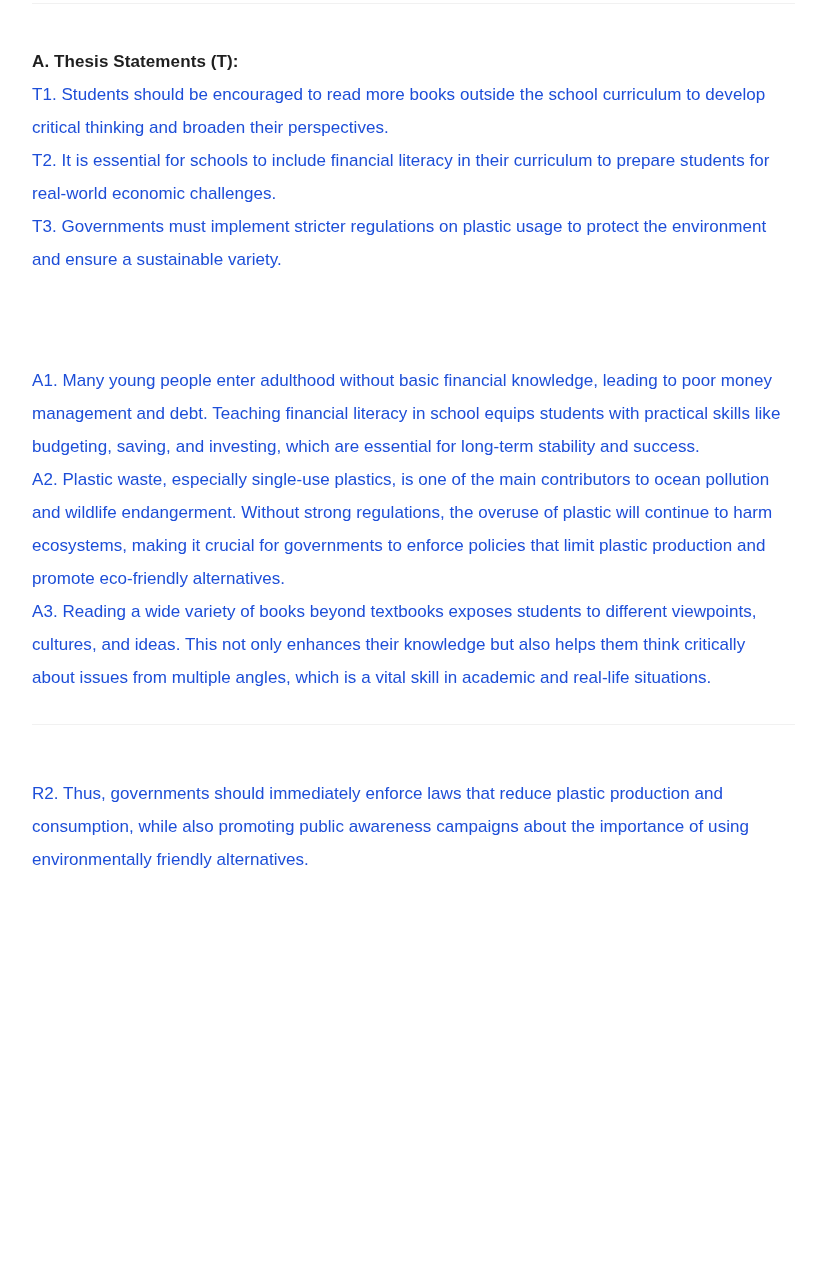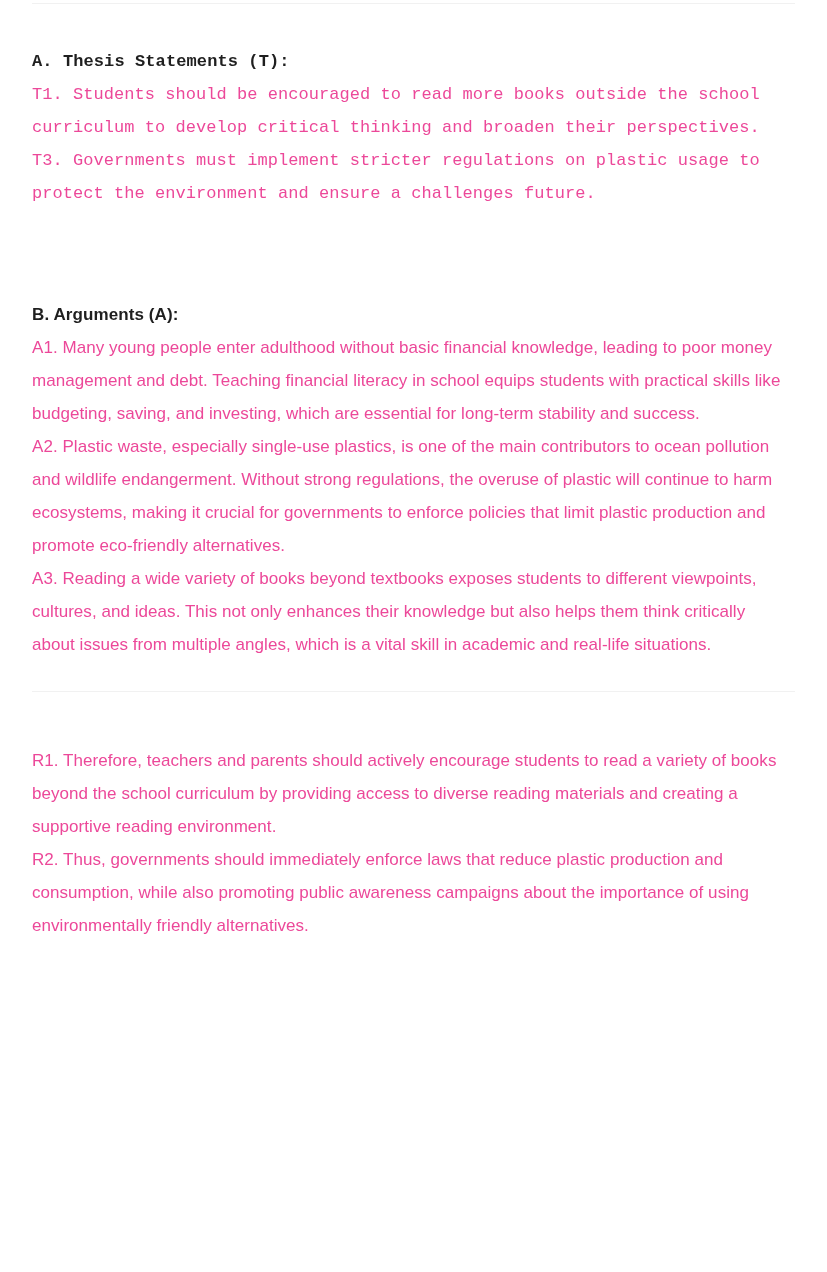--- a/index.html
+++ b/index.html
@@ -30,79 +30,78 @@
   }
   .rule-top {
     margin-top: 3px;
   }
   .content {
     padding: 0 40px 0 32px;
   }
   .section {
     padding: 0;
   }
-  .section-a { padding-top: 41px; font-family: Liberation Mono, monospace; }
+  .section-a { padding-top: 41px; }
   .section-b { padding-top: 0; }
   .section-c { padding-top: 0; }
 
   .gap-a-b { height: 88px; }
   .gap-b-divider { height: 30px; }
   .gap-divider-c { height: 52px; }
 
   .heading {
     font-size: 17px;
     font-weight: bold;
     line-height: 33px;
     color: #1f1f1f;
     letter-spacing: 0.1px;
     margin: 0;
     white-space: nowrap;
   }
   .para {
     font-size: 17px;
     font-weight: normal;
     line-height: 33px;
-    color: #ec4899;
+    color: #1d4ed8;
     margin: 0;
     letter-spacing: 0.05px;
     max-width: 758px;
     text-align: left;
   }
 </style>
 </head>
 <body>
 
 <div class="page">
 
   <hr class="rule rule-top">
 
   <div class="content">
 
     <div class="section section-a">
       <p class="heading">A. Thesis Statements (T):</p>
       <p class="para">T1. Students should be encouraged to read more books outside the school curriculum to develop critical thinking and broaden their perspectives.</p>
-      <p class="para">T3. Governments must implement stricter regulations on plastic usage to protect the environment and ensure a challenges future.</p>
+      <p class="para">T2. It is essential for schools to include financial literacy in their curriculum to prepare students for real-world economic challenges.</p>
+      <p class="para">T3. Governments must implement stricter regulations on plastic usage to protect the environment and ensure a sustainable variety.</p>
     </div>
 
     <div class="gap-a-b"></div>
 
     <div class="section section-b">
-      <p class="heading">B. Arguments (A):</p>
       <p class="para">A1. Many young people enter adulthood without basic financial knowledge, leading to poor money management and debt. Teaching financial literacy in school equips students with practical skills like budgeting, saving, and investing, which are essential for long-term stability and success.</p>
       <p class="para">A2. Plastic waste, especially single-use plastics, is one of the main contributors to ocean pollution and wildlife endangerment. Without strong regulations, the overuse of plastic will continue to harm ecosystems, making it crucial for governments to enforce policies that limit plastic production and promote eco-friendly alternatives.</p>
       <p class="para">A3. Reading a wide variety of books beyond textbooks exposes students to different viewpoints, cultures, and ideas. This not only enhances their knowledge but also helps them think critically about issues from multiple angles, which is a vital skill in academic and real-life situations.</p>
     </div>
 
     <div class="gap-b-divider"></div>
   </div>
 
   <hr class="rule">
 
   <div class="content">
     <div class="gap-divider-c"></div>
 
     <div class="section section-c">
-      <p class="para">R1. Therefore, teachers and parents should actively encourage students to read a variety of books beyond the school curriculum by providing access to diverse reading materials and creating a supportive reading environment.</p>
       <p class="para">R2. Thus, governments should immediately enforce laws that reduce plastic production and consumption, while also promoting public awareness campaigns about the importance of using environmentally friendly alternatives.</p>
     </div>
   </div>
 
 </div>
 
 </body></html>

